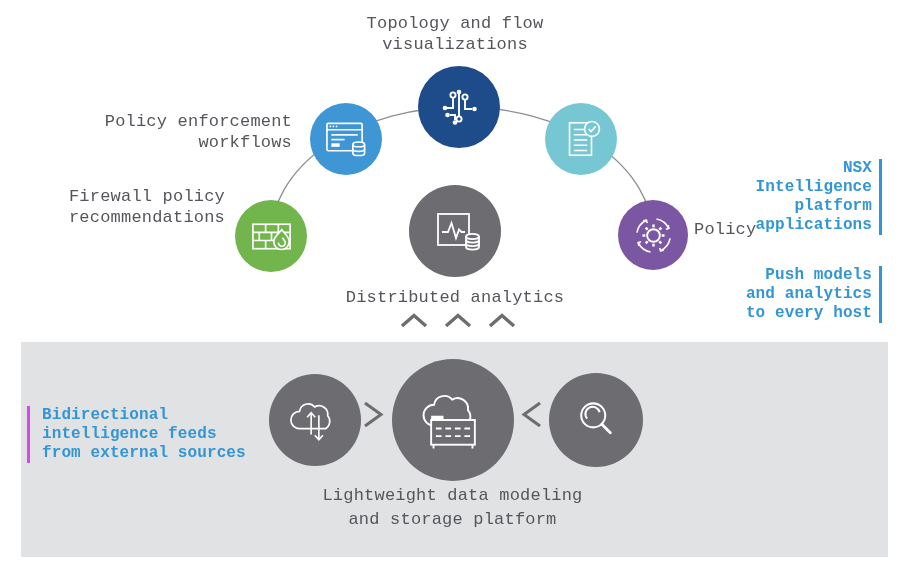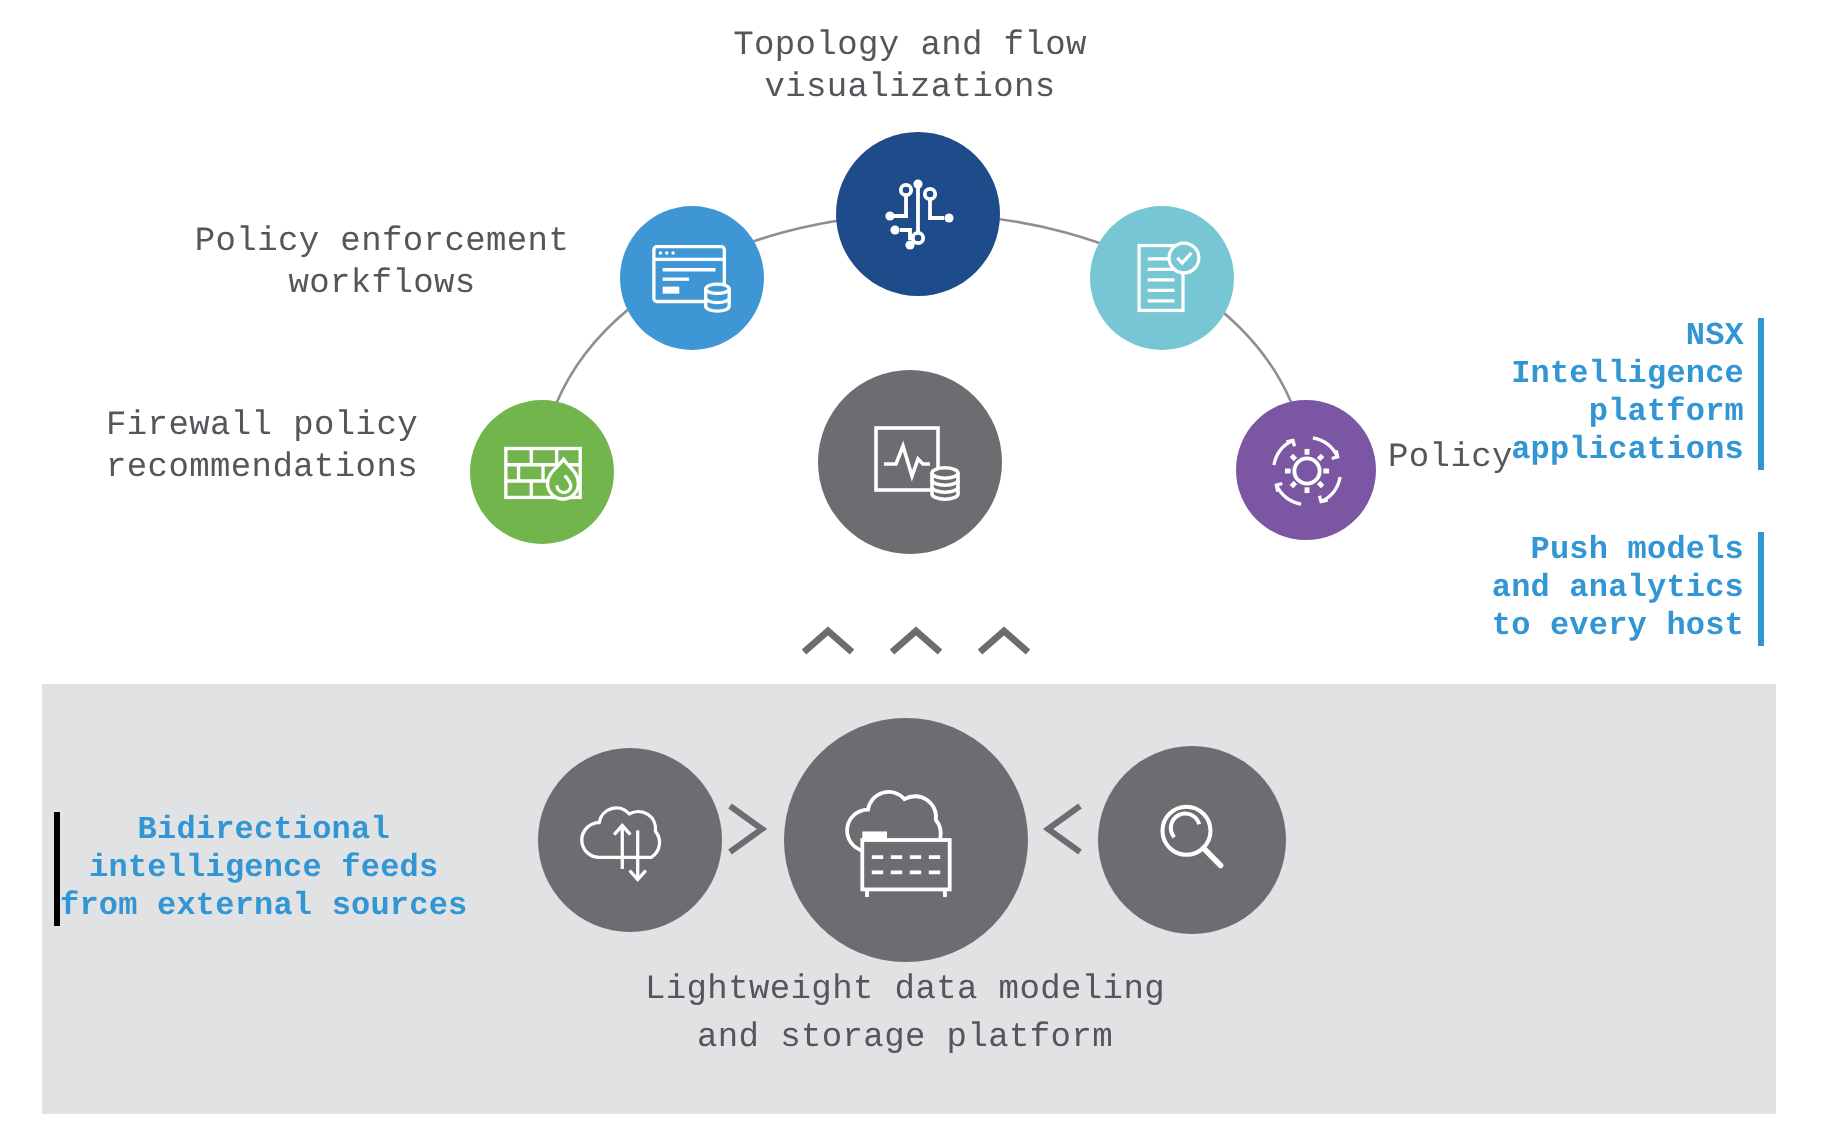--- a/index.html
+++ b/index.html
@@ -15,32 +15,32 @@
   .n-compliance{left:545px;top:103px;width:72px;height:72px;background:#76c7d3;}
   .n-firewall{left:235px;top:200px;width:72px;height:72px;background:#72b54c;}
   .n-future{left:618px;top:200px;width:70px;height:70px;background:#7b57a3;}
   .n-analytics{left:409px;top:185px;width:92px;height:92px;background:#6c6c71;}
   .n-feeds{left:269px;top:374px;width:92px;height:92px;background:#6c6c71;}
   .n-storage{left:392px;top:359px;width:122px;height:122px;background:#6c6c71;}
   .n-search{left:549px;top:373px;width:94px;height:94px;background:#6c6c71;}
   .lbl{position:absolute;z-index:2;font-size:17px;line-height:21px;font-weight:500;
        letter-spacing:.2px;white-space:pre-line;color:#55565b;}
   .lbl.center{text-align:center;}
-  .lbl.right{text-align:center;}
+  .lbl.right{text-align:right;}
   .l-topology{left:280px;top:13px;width:350px;}
   .l-enforcement{left:90px;top:111px;width:202px;}
   .l-compliance{left:625px;top:111px;}
-  .l-firewall{left:37px;top:203px;width:188px;}
+  .l-firewall{left:37px;top:186px;width:188px;}
   .l-future{left:694px;top:219px;}
   .l-analytics{left:330px;top:287px;width:250px;}
   .l-storage{left:300px;top:484px;width:305px;font-size:17px;line-height:24px;}
   .blue-lbl{position:absolute;z-index:2;color:#3396d4;font-weight:700;font-size:16px;
        line-height:19px;letter-spacing:.1px;white-space:pre-line;}
   .blue-lbl.bar-right{text-align:right;border-right:3px solid #3396d4;padding-right:7px;right:36px;}
-  .blue-lbl.bar-left{text-align:center;border-left:3px solid #000000;padding-left:0;left:27px;}
+  .blue-lbl.bar-left{text-align:left;border-left:3px solid #d946ef;padding-left:12px;left:27px;}
   .l-platform{top:159px;}
   .l-push{top:266px;}
   .l-complete{top:384px;}
   .l-bidirectional{top:406px;}
 </style>
 </head>
 <body>
 
 <div class="canvas">
 
@@ -189,20 +189,21 @@
     </svg>
   </div>
 
   <div class="lbl center l-topology">Topology and flow
 visualizations</div>
   <div class="lbl right l-enforcement">Policy enforcement
 workflows</div>
   <div class="lbl right l-firewall">Firewall policy
 recommendations</div>
   <div class="lbl l-future">Policy</div>
+  <div class="lbl center l-analytics">Distributed analytics</div>
   <div class="lbl center l-storage">Lightweight data modeling
 and storage platform</div>
 
   <div class="blue-lbl bar-right l-push">Push models
 and analytics
 to every host</div>
   <div class="blue-lbl bar-right l-platform">NSX
 Intelligence
 platform
 applications</div>

